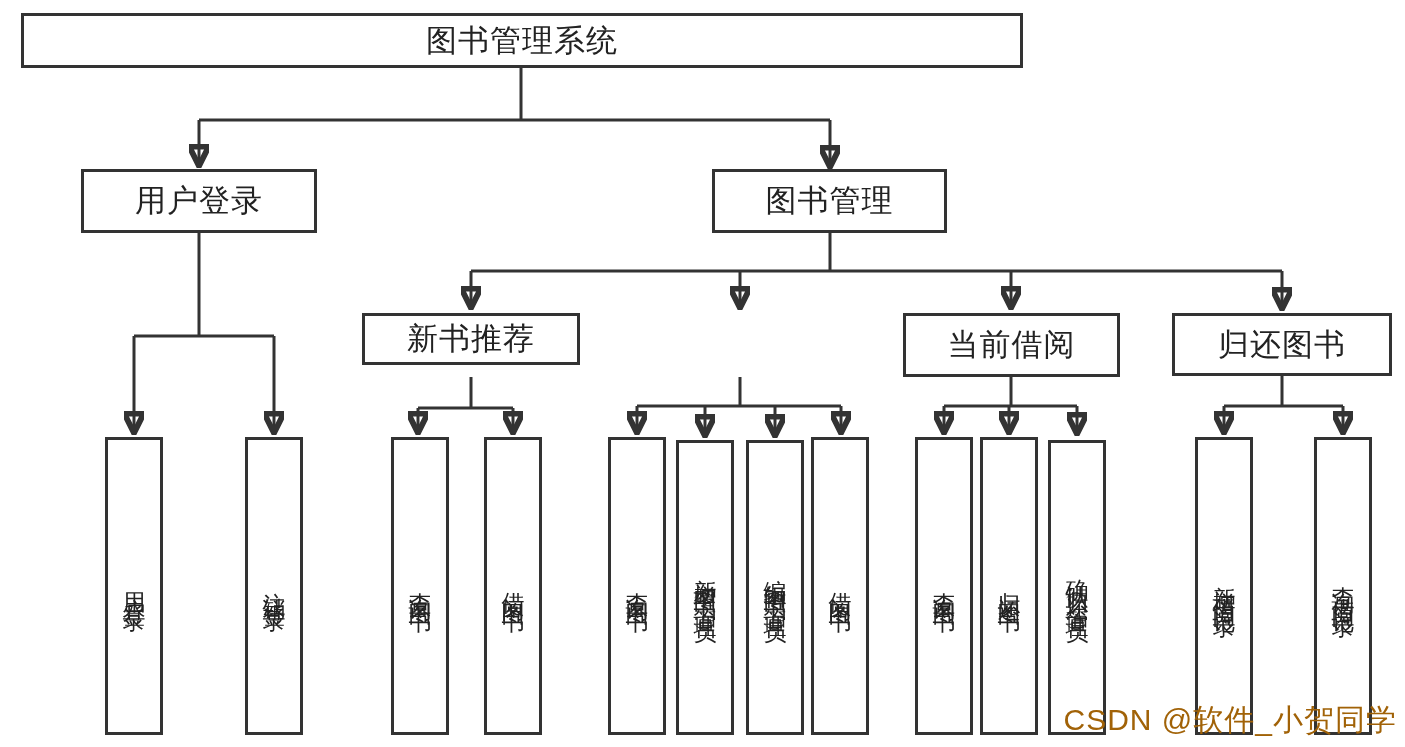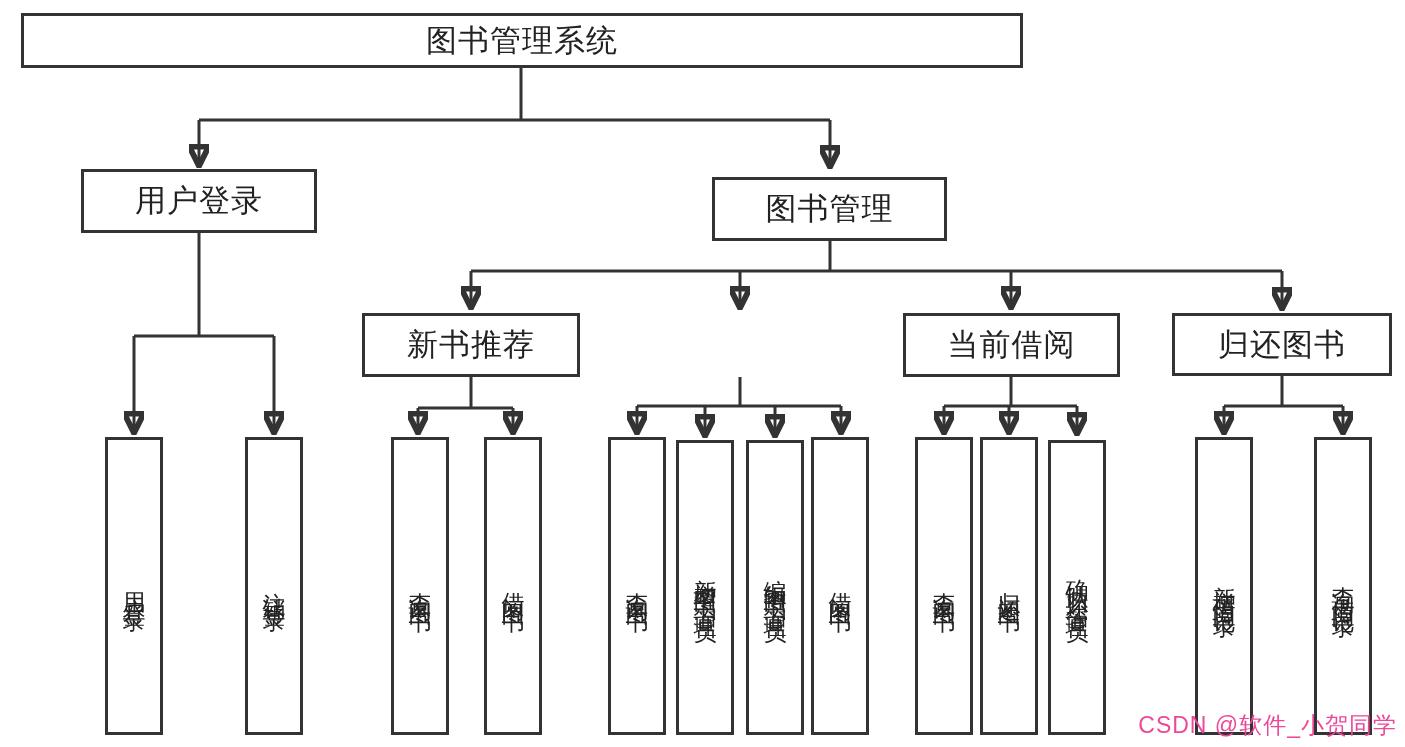--- a/index.html
+++ b/index.html
@@ -48,22 +48,22 @@
     text-orientation: mixed;
     font-size: 23px;
     letter-spacing: 6px;
     line-height: 1;
   }
 
   .watermark {
     position: absolute;
     right: 8px;
     bottom: 6px;
-    font-size: 23px;
-    color: #ec4899;
+    font-size: 30px;
+    color: #a16207;
     letter-spacing: 1px;
   }
 </style>
 </head>
 <body>
 
 <div id="canvas">
 
   <svg id="connectors" viewBox="0 0 1405 747" xmlns="http://www.w3.org/2000/svg">
     <defs>
@@ -102,23 +102,23 @@
     <path d="M1077,406 V434" marker-end="url(#arrow)"></path>
 
     <path d="M1282,375 V406 M1224,406 H1343"></path>
     <path d="M1224,406 V433" marker-end="url(#arrow)"></path>
     <path d="M1343,406 V433" marker-end="url(#arrow)"></path>
   </svg>
 
   <div class="box" style="left:21px; top:13px; width:1002px; height:55px;">图书管理系统</div>
 
   <div class="box" style="left:81px; top:169px; width:236px; height:64px;">用户登录</div>
-  <div class="box" style="left:712px; top:169px; width:235px; height:64px;margin-top:8px;">图书管理</div>
+  <div class="box" style="left:712px; top:169px; width:235px; height:64px;">图书管理</div>
 
-  <div class="box" style="left:362px; top:313px; width:218px; height:64px;">新书推荐</div>
+  <div class="box" style="left:362px; top:313px; width:218px; height:52px;">新书推荐</div>
   <div class="box" style="left:903px; top:313px; width:217px; height:64px;text-align:center;">当前借阅</div>
   <div class="box" style="left:1172px; top:313px; width:220px; height:63px;">归还图书</div>
 
   <div class="vbox" style="left:105px; top:437px; width:58px; height:298px;">用户登录</div>
   <div class="vbox" style="left:245px; top:437px; width:58px; height:298px;">注销登录</div>
 
   <div class="vbox" style="left:391px; top:437px; width:58px; height:298px;">查询图书</div>
   <div class="vbox" style="left:484px; top:437px; width:58px; height:298px;">借阅图书</div>
 
   <div class="vbox" style="left:608px; top:437px; width:58px; height:298px;">查询图书</div>

